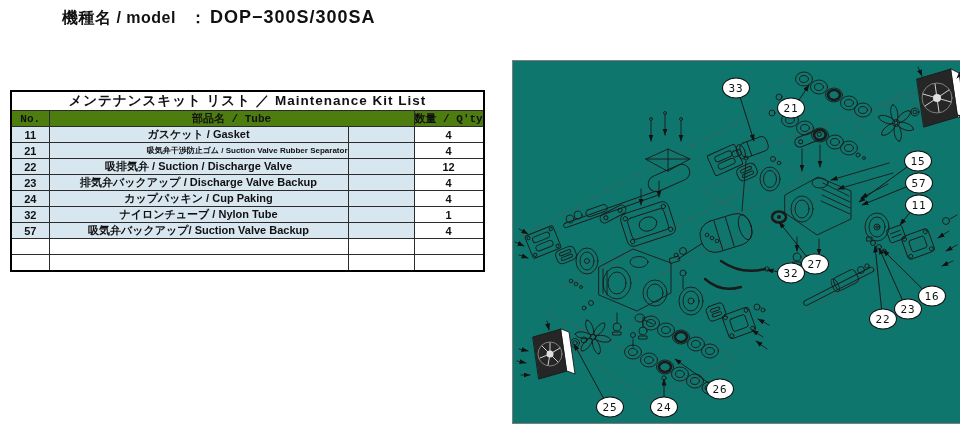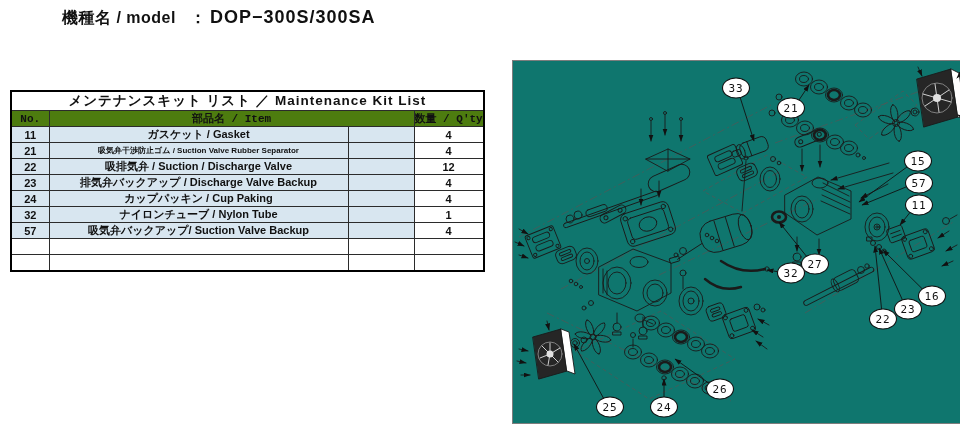--- a/index.html
+++ b/index.html
@@ -13,21 +13,21 @@
   .doc-title .val{font-size:18px;font-weight:bold;letter-spacing:1px;margin-top:8px;}
 
   
   table.kit{position:absolute;left:10px;top:62px;border-collapse:collapse;
             table-layout:fixed;border:2px solid #000;font-weight:bold;margin-top:28px;}
   table.kit th,table.kit td{border:1px solid #2b2b2b;padding:0;text-align:center;
             overflow:hidden;white-space:nowrap;}
   th.ttl{font-size:13.5px;height:18px;letter-spacing:1px;background:#fff;}
   tr.hdr th{font-size:11px;height:15px;background:#4d7c0f;font-family:Liberation Mono, monospace;}
   tbody td{height:15px;font-size:11px;}
-  tbody td.small{font-size:8px;}
+  tbody td.small{font-size:8px;text-align:right;}
   tr.data-row td.no,tr.data-row td.item,tr.data-row td.mid{background:#d8e6f0;}
   tr.data-row td.qty{background:#fff;}
   tr.empty-row td{background:#fff;}
 
   
   .diagram-panel{position:absolute;left:512px;top:60px;width:459px;height:364px;
                  border:1px solid #7d7d7d;box-sizing:border-box;background:#0f766e;}
   svg{display:block;}
   .pt,.pt *{fill:none;stroke:#1a1a1a;stroke-width:.9;stroke-linecap:round;stroke-linejoin:round;}
   .pt .dark{fill:#262626;stroke:#1a1a1a;}
@@ -58,21 +58,21 @@
       <col style="width:299px">
       <col style="width:66px">
       <col style="width:58px">
     </colgroup>
   <thead>
     <tr>
         <th class="ttl" colspan="4">メンテナンスキット リスト ／ Maintenance Kit List</th>
       </tr>
     <tr class="hdr">
       <th>No.</th>
-      <th colspan="2">部品名 / Item</th>
+      <th colspan="2">部品名 / Tube</th>
       <th>数量 / Q'ty</th>
     </tr>
   </thead>
   <tbody>
       <tr class="data-row">
         <td class="no">11</td>
         <td class="item">ガスケット / Gasket</td>
         <td class="mid"></td>
         <td class="qty">4</td>
       </tr>

